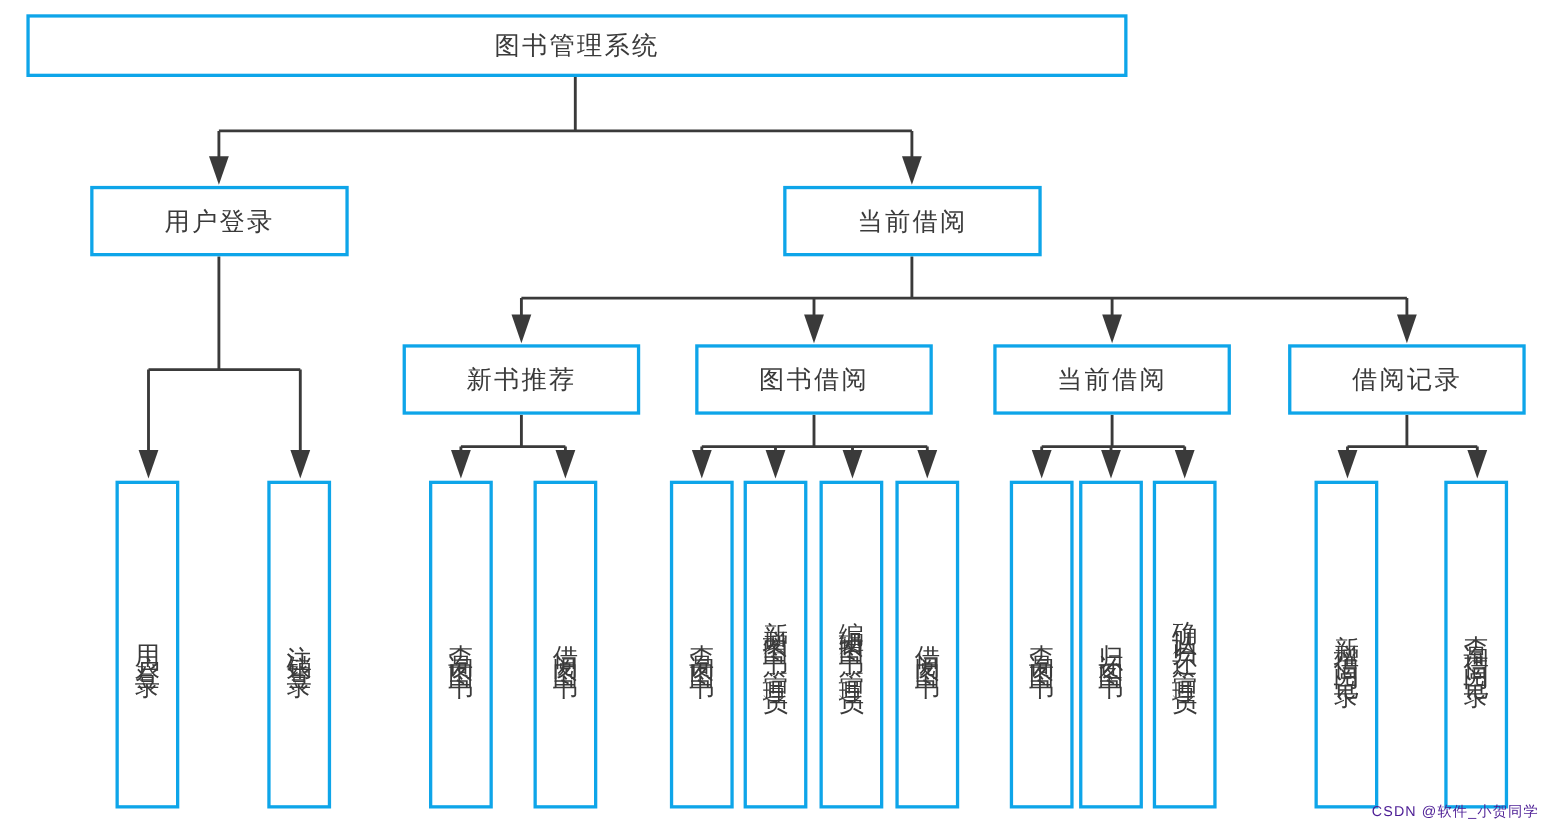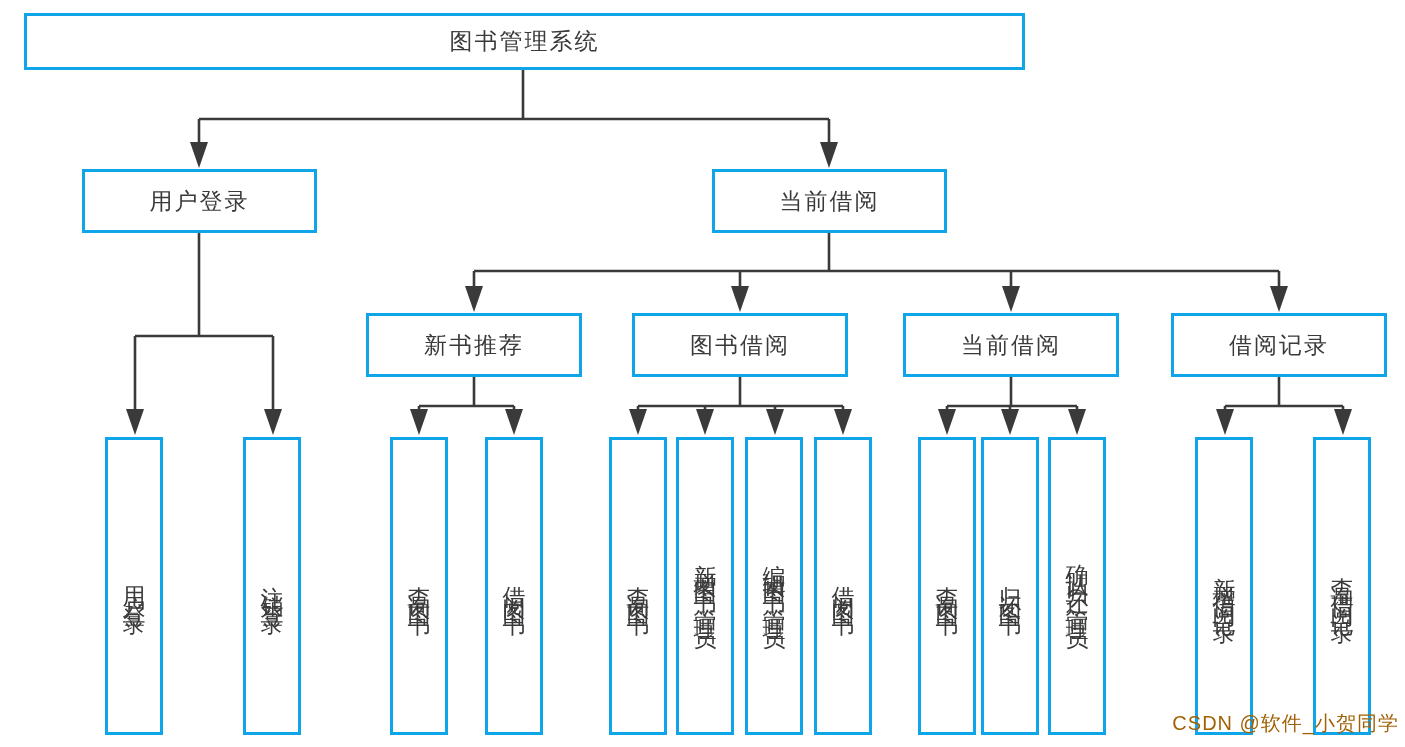--- a/index.html
+++ b/index.html
@@ -45,23 +45,23 @@
     color: #3a3a3a;
   }
   .g1x1 { left: 105px; }  .g1x2 { left: 243px; }
   .g2x1 { left: 390px; }  .g2x2 { left: 485px; }
   .g3x1 { left: 609px; }  .g3x2 { left: 676px; }  .g3x3 { left: 745px; }  .g3x4 { left: 814px; }
   .g4x1 { left: 918px; }  .g4x2 { left: 981px; }  .g4x3 { left: 1048px; }
   .g5x1 { left: 1195px; } .g5x2 { left: 1313px; }
   .watermark {
     position: absolute;
     right: 6px;
-    bottom: 10px;
-    font-size: 20px;
-    color: #a16207;
+    bottom: 0;
+    font-size: 13px;
+    color: #4c1d95;
     letter-spacing: 1px;
     white-space: nowrap;
   }
 </style>
 </head>
 <body>
 
 <div class="canvas">
 
   <svg class="connectors" viewBox="0 0 1405 747" xmlns="http://www.w3.org/2000/svg">

